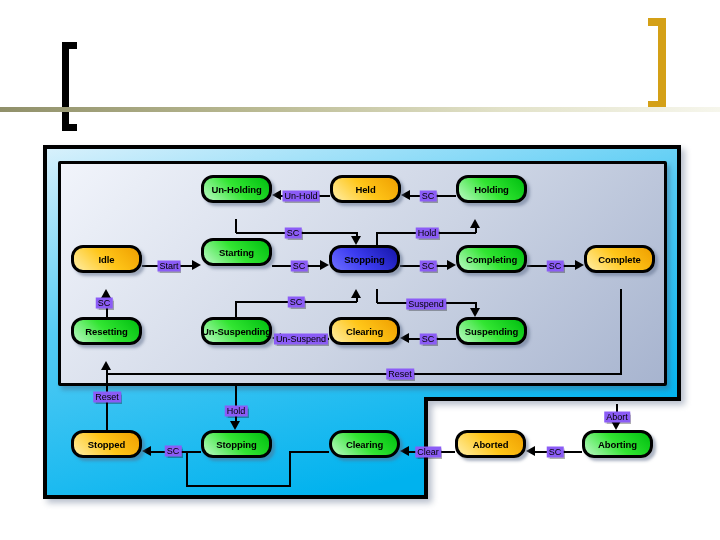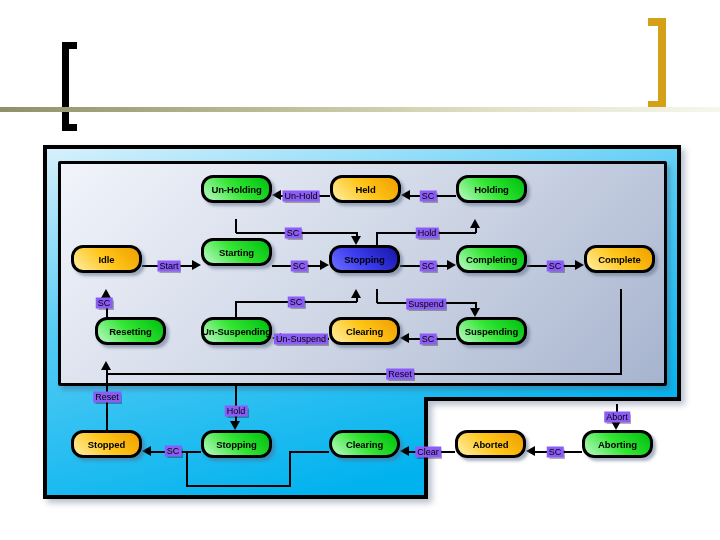--- a/index.html
+++ b/index.html
@@ -131,21 +131,21 @@
 
   <div id="states-layer">
       <div class="state green" style="left: 201px; top: 175px;">Un-Holding</div>
       <div class="state gold" style="left: 330px; top: 175px;">Held</div>
       <div class="state green" style="left: 456px; top: 175px;">Holding</div>
       <div class="state gold" style="left: 71px; top: 245px;">Idle</div>
       <div class="state green" style="left: 201px; top: 238px;">Starting</div>
       <div class="state blue" style="left: 329px; top: 245px;">Stopping</div>
       <div class="state green" style="left: 456px; top: 245px;">Completing</div>
       <div class="state gold" style="left: 584px; top: 245px;">Complete</div>
-      <div class="state green" style="left: 71px; top: 317px; margin-left: 24px;">Resetting</div>
+      <div class="state green" style="left: 71px; top: 317px;">Resetting</div>
       <div class="state green" style="left: 201px; top: 317px;">Un-Suspending</div>
       <div class="state gold" style="left: 329px; top: 317px;">Clearing</div>
       <div class="state green" style="left: 456px; top: 317px;">Suspending</div>
       <div class="state gold" style="left: 71px; top: 430px;">Stopped</div>
       <div class="state green" style="left: 201px; top: 430px;">Stopping</div>
       <div class="state green" style="left: 329px; top: 430px; border-radius: 18px;">Clearing</div>
       <div class="state gold" style="left: 455px; top: 430px;">Aborted</div>
       <div class="state green" style="left: 582px; top: 430px;">Aborting</div>
     </div>
   <div id="chips-layer">

